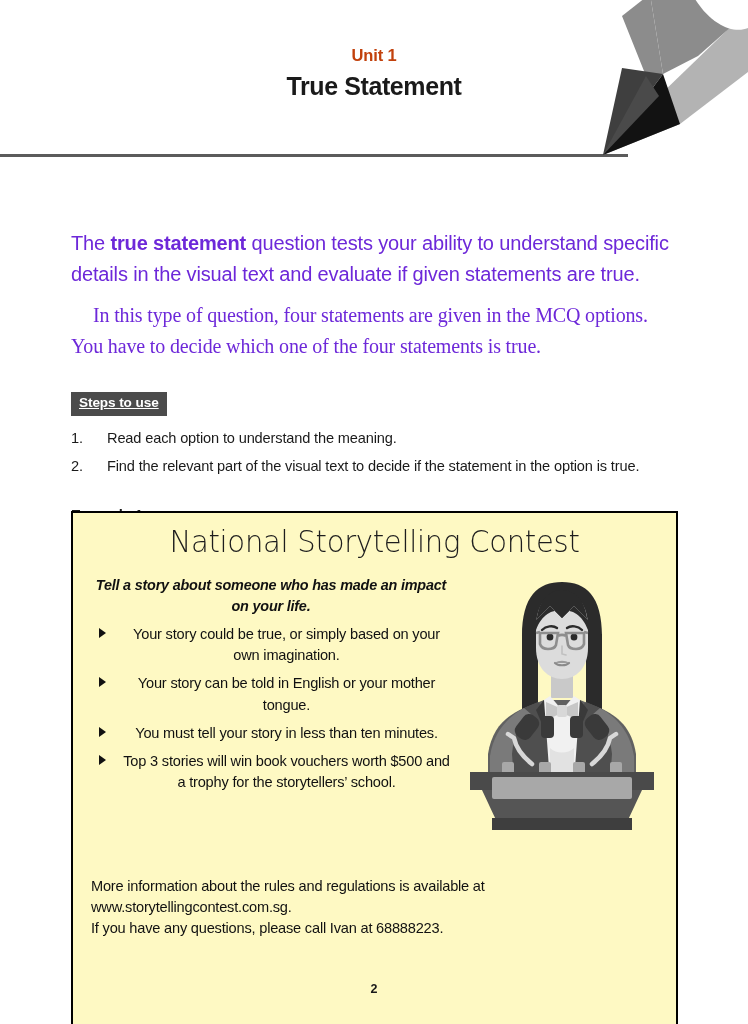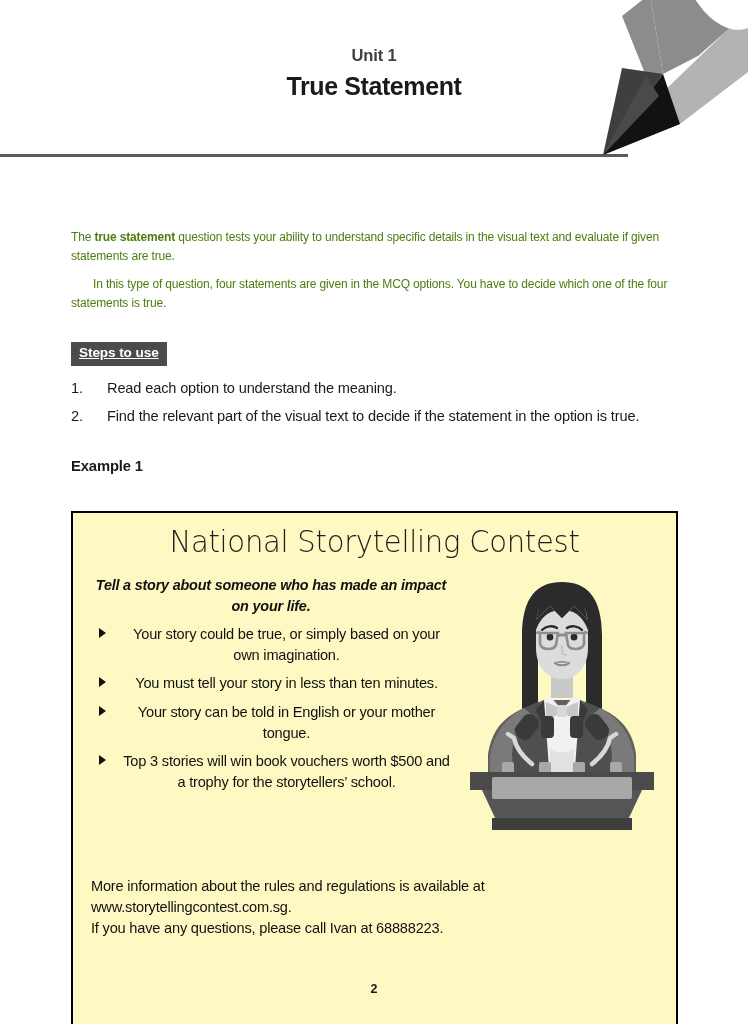--- a/index.html
+++ b/index.html
@@ -28,21 +28,21 @@
     position: absolute;
     left: 0; top: 46px;
     width: 748px;
     text-align: center;
   }
 
   .unit-label {
     font-size: 16.5px;
     font-weight: bold;
     letter-spacing: -0.1px;
-    color: #404040;
+    color: #c2410c;
     line-height: 1.2;
   }
 
   .unit-title {
     margin-top: 6px;
     font-size: 25px;
     font-weight: bold;
     letter-spacing: -0.4px;
     color: #1a1a1a;
     line-height: 1.15;
@@ -65,27 +65,27 @@
   }
 
   
   .content {
     position: absolute;
     left: 71px; top: 228px;
     width: 606px;
   }
 
   .para {
-    font-size: 12px;
+    font-size: 20px;
     line-height: 1.55;
-    color: #4d7c0f;
+    color: #6d28d9;
     letter-spacing: -0.15px;
   }
   .para b { font-weight: bold; }
-  .para.indented { text-indent: 22px; margin-top: 10px; }
+  .para.indented { text-indent: 22px; margin-top: 10px; font-family: Liberation Serif, serif; }
 
   .steps-badge {
     display: inline-block;
     margin-top: 30px;
     padding: 3px 8px 4px 8px;
     background: #4b4b4b;
     color: #ffffff;
     font-size: 13.6px;
     font-weight: bold;
     letter-spacing: -0.1px;
@@ -265,25 +265,25 @@
   <div class="poster-body">
     <p class="poster-lede">Tell a story about someone who has made an impact on your life.</p>
 
     <ul class="poster-list">
       <li>
         <span class="tri"></span>
         <span>Your story could be true, or simply based on your own imagination.</span>
       </li>
       <li>
         <span class="tri"></span>
-        <span>You must tell your story in less than ten minutes.</span>
+        <span>Your story can be told in English or your mother tongue.</span>
       </li>
       <li>
         <span class="tri"></span>
-        <span>Your story can be told in English or your mother tongue.</span>
+        <span>You must tell your story in less than ten minutes.</span>
       </li>
       <li>
         <span class="tri"></span>
         <span>Top 3 stories will win book vouchers worth $500 and a trophy for the storytellers’ school.</span>
       </li>
     </ul>
   </div>
 
   <div class="poster-footer">
     <div>More information about the rules and regulations is available at</div>

